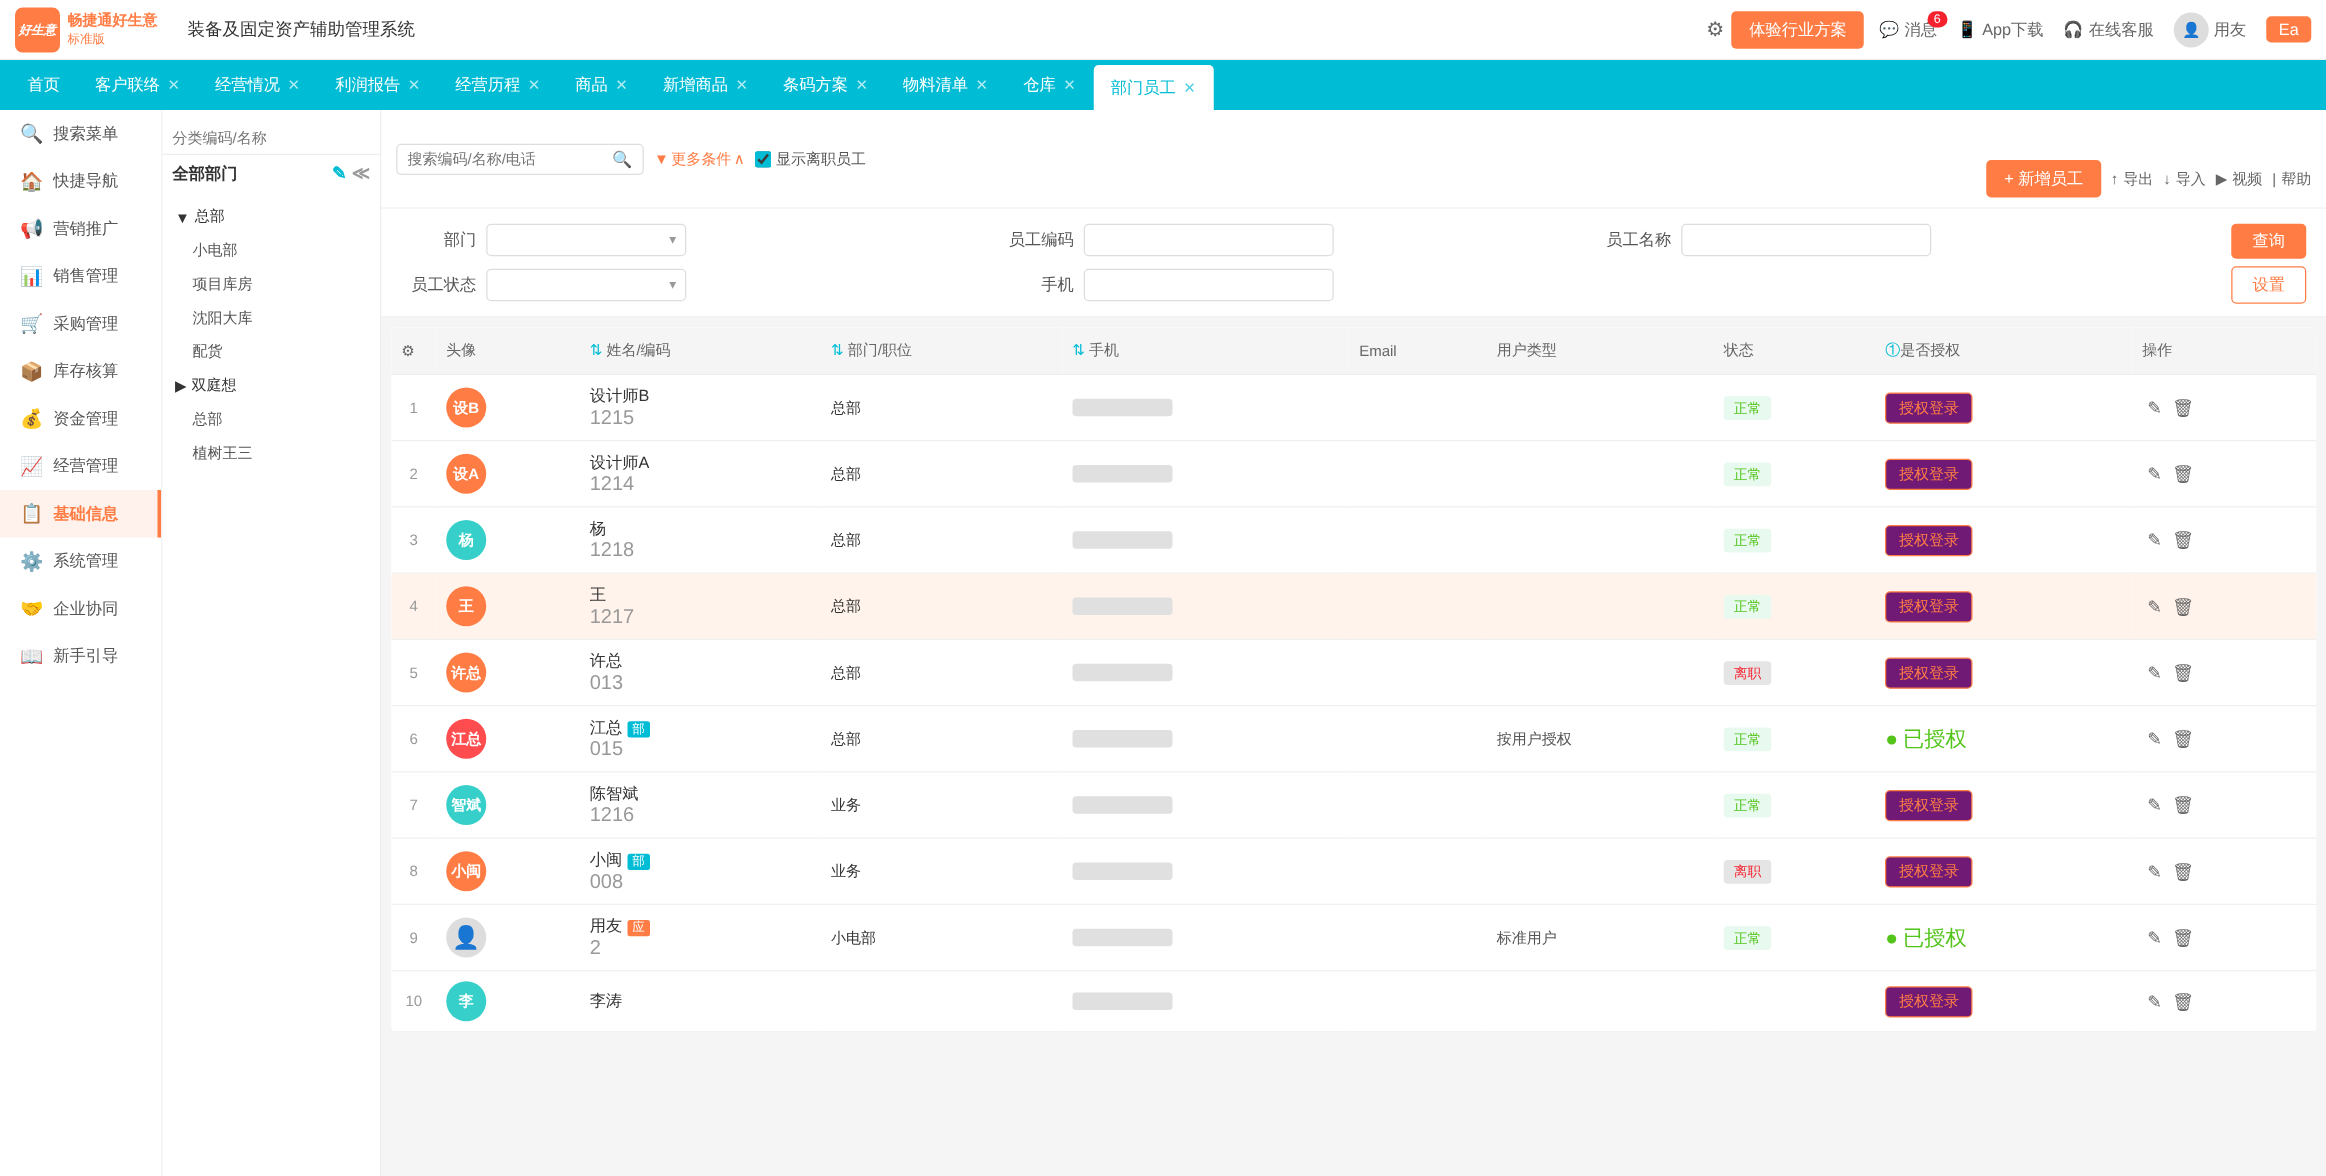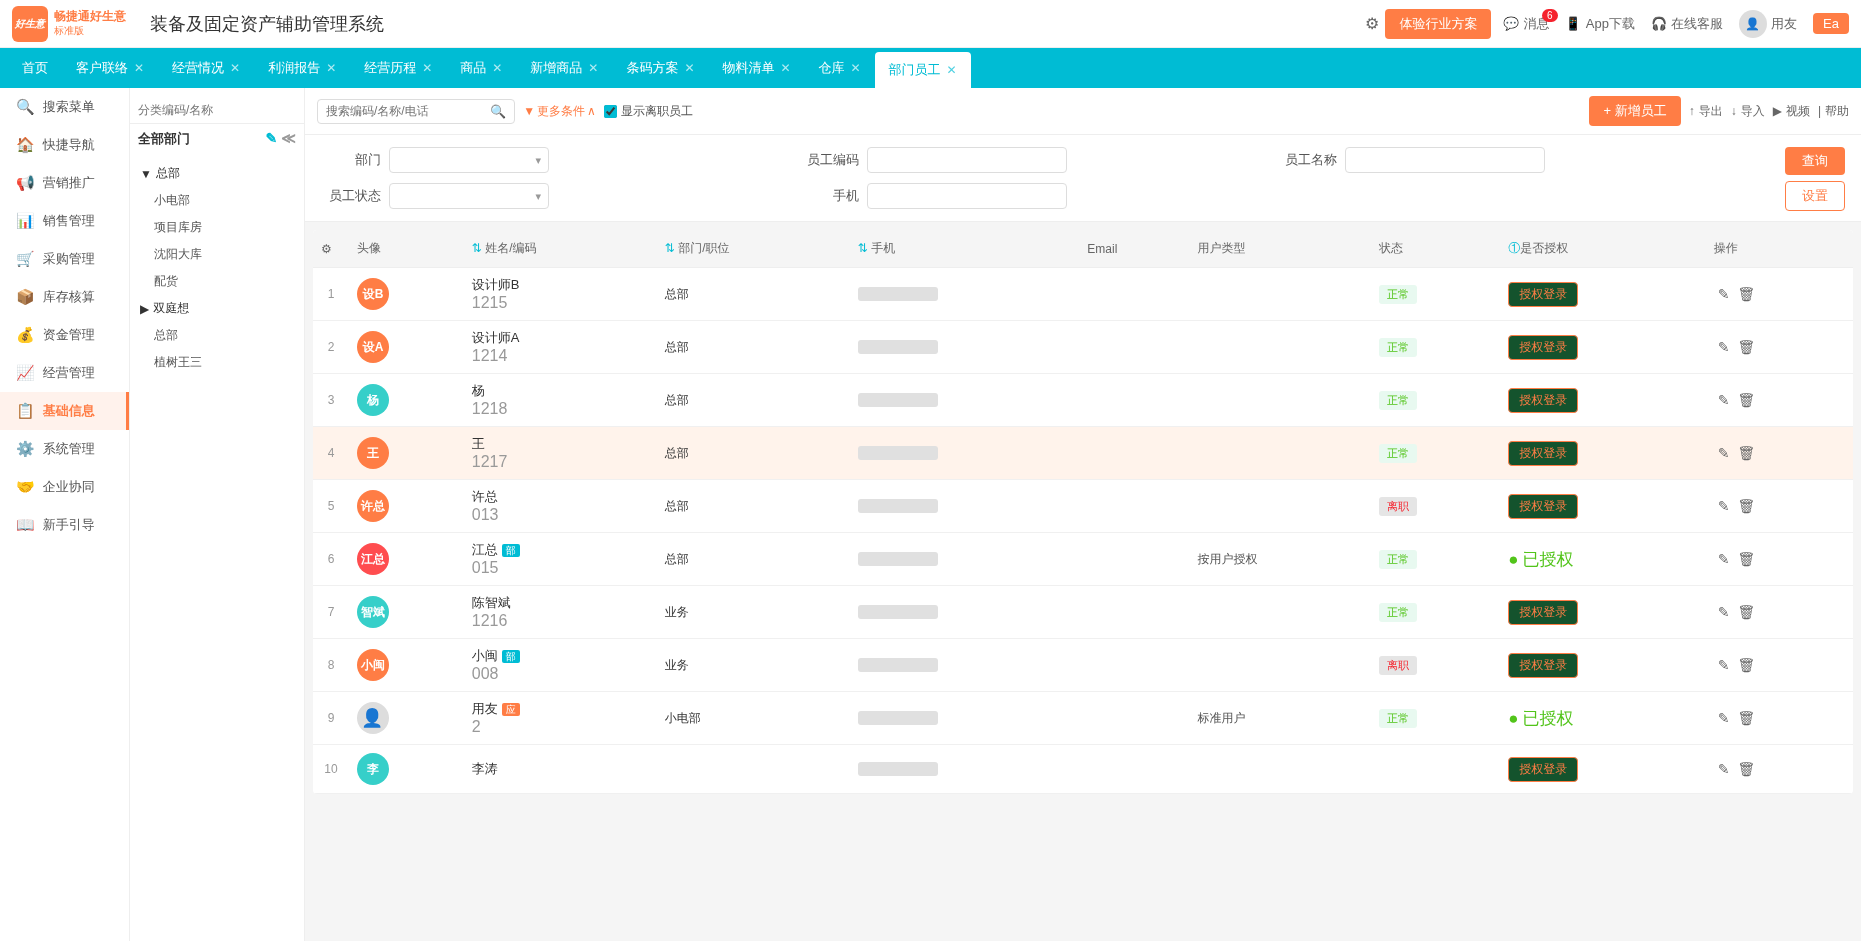--- a/index.html
+++ b/index.html
@@ -4,21 +4,21 @@
   <style>
     * { box-sizing: border-box; margin: 0; padding: 0; font-family: 'Microsoft YaHei', Arial, sans-serif; }
     body { background: #f5f5f5; font-size: 13px; color: #333; }
 
     
     .top-bar { display: flex; align-items: center; background: #fff; height: 48px; padding: 0 12px; border-bottom: 1px solid #eee; }
     .logo-area { display: flex; align-items: center; gap: 6px; min-width: 130px; }
     .logo-icon { width: 36px; height: 36px; background: #ff7d45; border-radius: 6px; display: flex; align-items: center; justify-content: center; color: #fff; font-size: 10px; font-weight: bold; font-style: italic; }
     .logo-text { font-size: 12px; color: #ff7d45; font-weight: bold; line-height: 1.3; }
     .logo-sub { font-size: 10px; color: #ff7d45; }
-    .system-name { flex: 1; font-size: 18px; color: #333; padding-left: 8px; }
+    .system-name { flex: 1; font-size: 14px; color: #333; padding-left: 8px; }
     .top-bar-actions { display: flex; align-items: center; gap: 16px; }
     .trial-btn { background: #ff7d45; color: #fff; border: none; border-radius: 4px; padding: 6px 14px; cursor: pointer; font-size: 13px; }
     .top-icon-btn { display: flex; align-items: center; gap: 4px; color: #666; font-size: 13px; cursor: pointer; position: relative; }
     .badge { background: #f5222d; color: #fff; border-radius: 8px; font-size: 10px; padding: 1px 5px; position: absolute; top: -6px; right: -8px; }
     .user-avatar { width: 28px; height: 28px; border-radius: 50%; background: #ddd; display: flex; align-items: center; justify-content: center; font-size: 12px; color: #666; }
     .gear-icon { font-size: 16px; color: #666; cursor: pointer; }
 
     
     .nav-tabs { background: #00bcd4; display: flex; align-items: center; height: 40px; padding: 0 8px; }
     .nav-tab { color: #fff; font-size: 13px; padding: 0 14px; height: 40px; display: flex; align-items: center; cursor: pointer; white-space: nowrap; position: relative; }
@@ -48,21 +48,21 @@
     
     .main-content { flex: 1; overflow: auto; background: #f5f5f5; }
     
     
     .content-header { background: #fff; padding: 8px 12px; display: flex; align-items: center; gap: 8px; border-bottom: 1px solid #eee; }
     .search-input-wrap { display: flex; align-items: center; border: 1px solid #ddd; border-radius: 4px; padding: 4px 8px; gap: 4px; background: #fff; }
     .search-input-wrap input { border: none; outline: none; font-size: 12px; width: 180px; color: #999; }
     .filter-btn { color: #ff7d45; font-size: 12px; cursor: pointer; display: flex; align-items: center; gap: 2px; }
     .show-resigned { display: flex; align-items: center; gap: 4px; font-size: 12px; color: #555; }
     .show-resigned input[type=checkbox] { accent-color: #00bcd4; }
-    .header-right { margin-left: auto; display: flex; align-items: center; gap: 8px; }
+    .header-right { margin-left: auto; display: flex; align-items: center; gap: 8px; margin-top: 32px; }
     .add-btn { background: #ff7d45; color: #fff; border: none; border-radius: 4px; padding: 6px 14px; cursor: pointer; font-size: 13px; }
     .action-btn { color: #666; font-size: 12px; cursor: pointer; display: flex; align-items: center; gap: 4px; }
     .filter-row { display: flex; align-items: center; gap: 8px; }
     .filter-label { font-size: 13px; color: #555; white-space: nowrap; min-width: 60px; text-align: right; }
     .filter-select { border: 1px solid #ddd; border-radius: 4px; padding: 5px 24px 5px 8px; font-size: 12px; color: #999; background: #fff; outline: none; cursor: pointer; min-width: 160px; appearance: none; position: relative; }
     .filter-input { border: 1px solid #ddd; border-radius: 4px; padding: 5px 8px; font-size: 12px; color: #999; background: #fff; outline: none; min-width: 200px; }
     .query-btn { background: #ff7d45; color: #fff; border: none; border-radius: 4px; padding: 5px 16px; cursor: pointer; font-size: 13px; }
     .set-btn { background: #fff; color: #ff7d45; border: 1px solid #ff7d45; border-radius: 4px; padding: 5px 16px; cursor: pointer; font-size: 13px; }
 
     
@@ -72,21 +72,21 @@
     th { padding: 10px 8px; text-align: left; color: #666; font-weight: normal; border-bottom: 1px solid #eee; white-space: nowrap; }
     td { padding: 8px 8px; border-bottom: 1px solid #f0f0f0; color: #333; }
     tbody tr.highlight { background: #fff3eb; }
     .avatar-circle { width: 32px; height: 32px; border-radius: 50%; display: flex; align-items: center; justify-content: center; color: #fff; font-size: 12px; font-weight: bold; }
     .name-cell { display: flex; flex-direction: column; }
     .name-cell .name { font-size: 13px; color: #333; }
     .name-cell .code { font-size: 16px; color: #999; }
     .status-badge { display: inline-block; padding: 2px 8px; border-radius: 3px; font-size: 11px; }
     .status-normal { background: #e8f9f0; color: #52c41a; }
     .status-resigned { background: #e5e5e5; color: #f5222d; }
-    .auth-btn { border: 1px solid #ff7d45; color: #ff7d45; background: #14532d; border-radius: 4px; padding: 3px 10px; cursor: pointer; font-size: 12px; }
+    .auth-btn { border: 1px solid #ff7d45; color: #ff7d45; background: #701a75; border-radius: 4px; padding: 3px 10px; cursor: pointer; font-size: 12px; }
     .authorized { color: #52c41a; font-size: 17px; }
     .authorized::before { content: '●'; margin-right: 4px; }
     .op-btn { background: none; border: none; cursor: pointer; color: #666; font-size: 14px; padding: 2px 4px; }
     .dept-badge { background: #00bcd4; color: #fff; border-radius: 2px; font-size: 10px; padding: 1px 4px; margin-left: 4px; }
     .user-type { font-size: 12px; color: #555; }
 
     
     .phone-blur { display: inline-block; background: #e0e0e0; border-radius: 3px; width: 80px; height: 14px; vertical-align: middle; }
 
     

